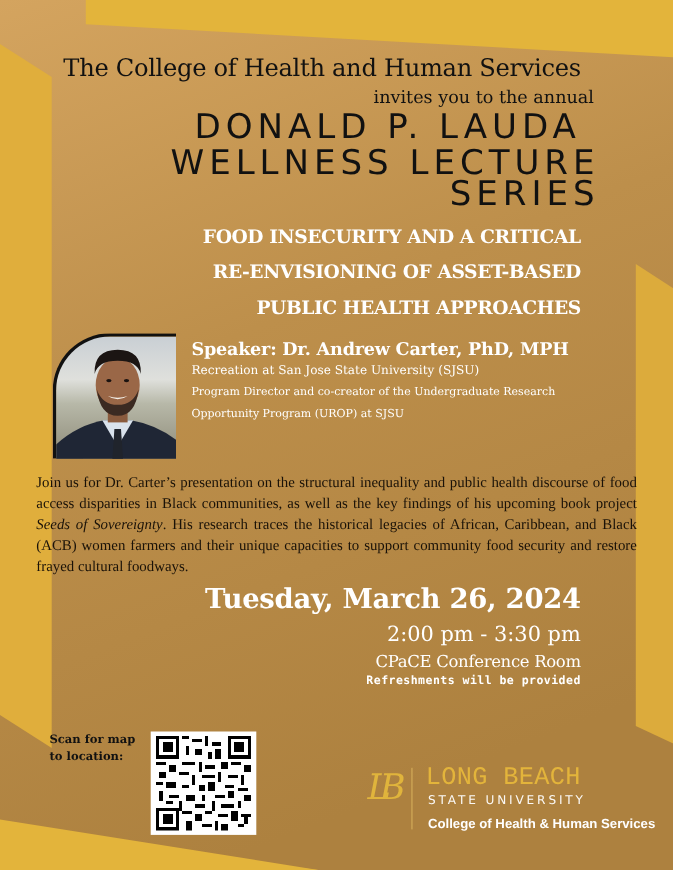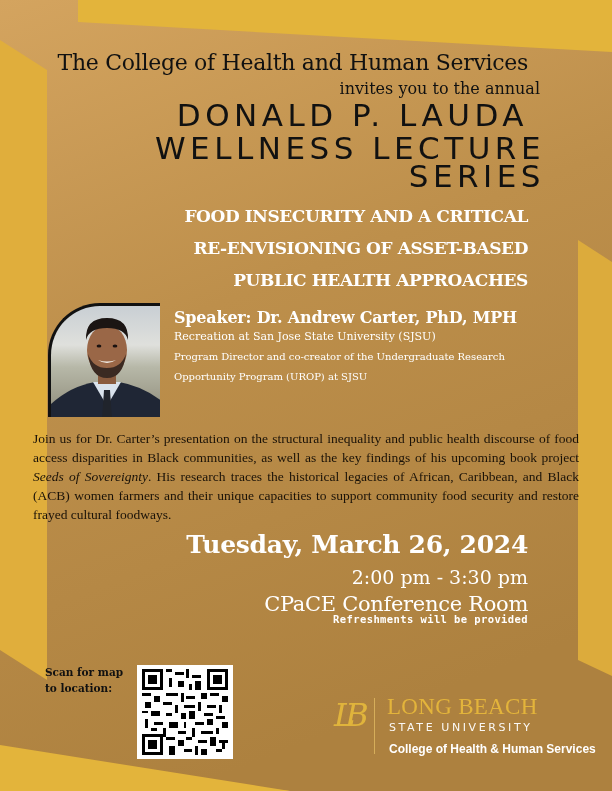--- a/index.html
+++ b/index.html
@@ -41,31 +41,31 @@
 
     .desc {
       position: absolute; left: 33px; top: 429px; width: 546px;
       font-family: "Liberation Serif", serif; font-size: 13.5px; line-height: 19px;
       color: #1a1208; text-align: justify;
     }
     .desc em { font-style: italic; }
 
     .date { top: 530px; font-family: "DejaVu Serif", serif; font-weight: bold; color: #fff; font-size: 25px; letter-spacing: -0.3px; }
     .time { top: 566px; font-family: "DejaVu Serif", serif; color: #fff; font-size: 19px; }
-    .room { top: 592px; font-family: "DejaVu Serif", serif; color: #fff; font-size: 21px; letter-spacing: -0.3px; }
+    .room { top: 592px; font-family: "DejaVu Serif", serif; color: #fff; font-size: 15px; letter-spacing: -0.3px; }
     .refresh { top: 613px; font-family: "DejaVu Sans Mono", monospace; color: #fff; font-size: 10.5px; font-weight: bold; letter-spacing: 0.4px; }
 
     .scan { position: absolute; left: 45px; top: 664px; font-family: "DejaVu Serif", serif; font-size: 10.5px; line-height: 16px; color: #111; font-weight: bold; }
     .qr { position: absolute; left: 137px; top: 665px; width: 96px; height: 94px; background: #fff; }
     .qr svg { position: absolute; left: 4px; top: 4px; }
 
     .logo { position: absolute; left: 334px; top: 694px; width: 275px; height: 70px; }
     .lb-mark { position: absolute; left: 0; top: 4px; font-family: "DejaVu Serif", serif; color: #e0b43c; font-size: 32px; font-style: italic; letter-spacing: -10px; line-height: 34px; }
     .logo-divider { position: absolute; left: 40px; top: 4px; width: 1px; height: 56px; background: #d6ae5a; }
-    .lb-name { position: absolute; left: 53px; top: 0px; font-family: Liberation Serif, serif; color: #e3b43b; font-size: 23px; letter-spacing: 0.3px; line-height: 26px; white-space: nowrap; }
+    .lb-name { position: absolute; left: 53px; top: 0px; font-family: Liberation Mono, monospace; color: #e3b43b; font-size: 23px; letter-spacing: 0.3px; line-height: 26px; white-space: nowrap; }
     .lb-state { position: absolute; left: 55px; top: 27px; font-family: "DejaVu Sans", sans-serif; color: #fff; font-size: 11px; letter-spacing: 2.6px; white-space: nowrap; opacity: 0.95; }
     .lb-college { position: absolute; left: 55px; top: 48px; font-family: "Liberation Sans", sans-serif; color: #fff; font-size: 12px; font-weight: bold; white-space: nowrap; }
   </style>
 </head>
 <body>
 
 <svg class="bg" viewBox="0 0 612 791" xmlns="http://www.w3.org/2000/svg">
   <defs>
     <linearGradient id="brownGrad" x1="0" y1="0" x2="0.3" y2="1">
       <stop offset="0" stop-color="#d4a45f"></stop>

